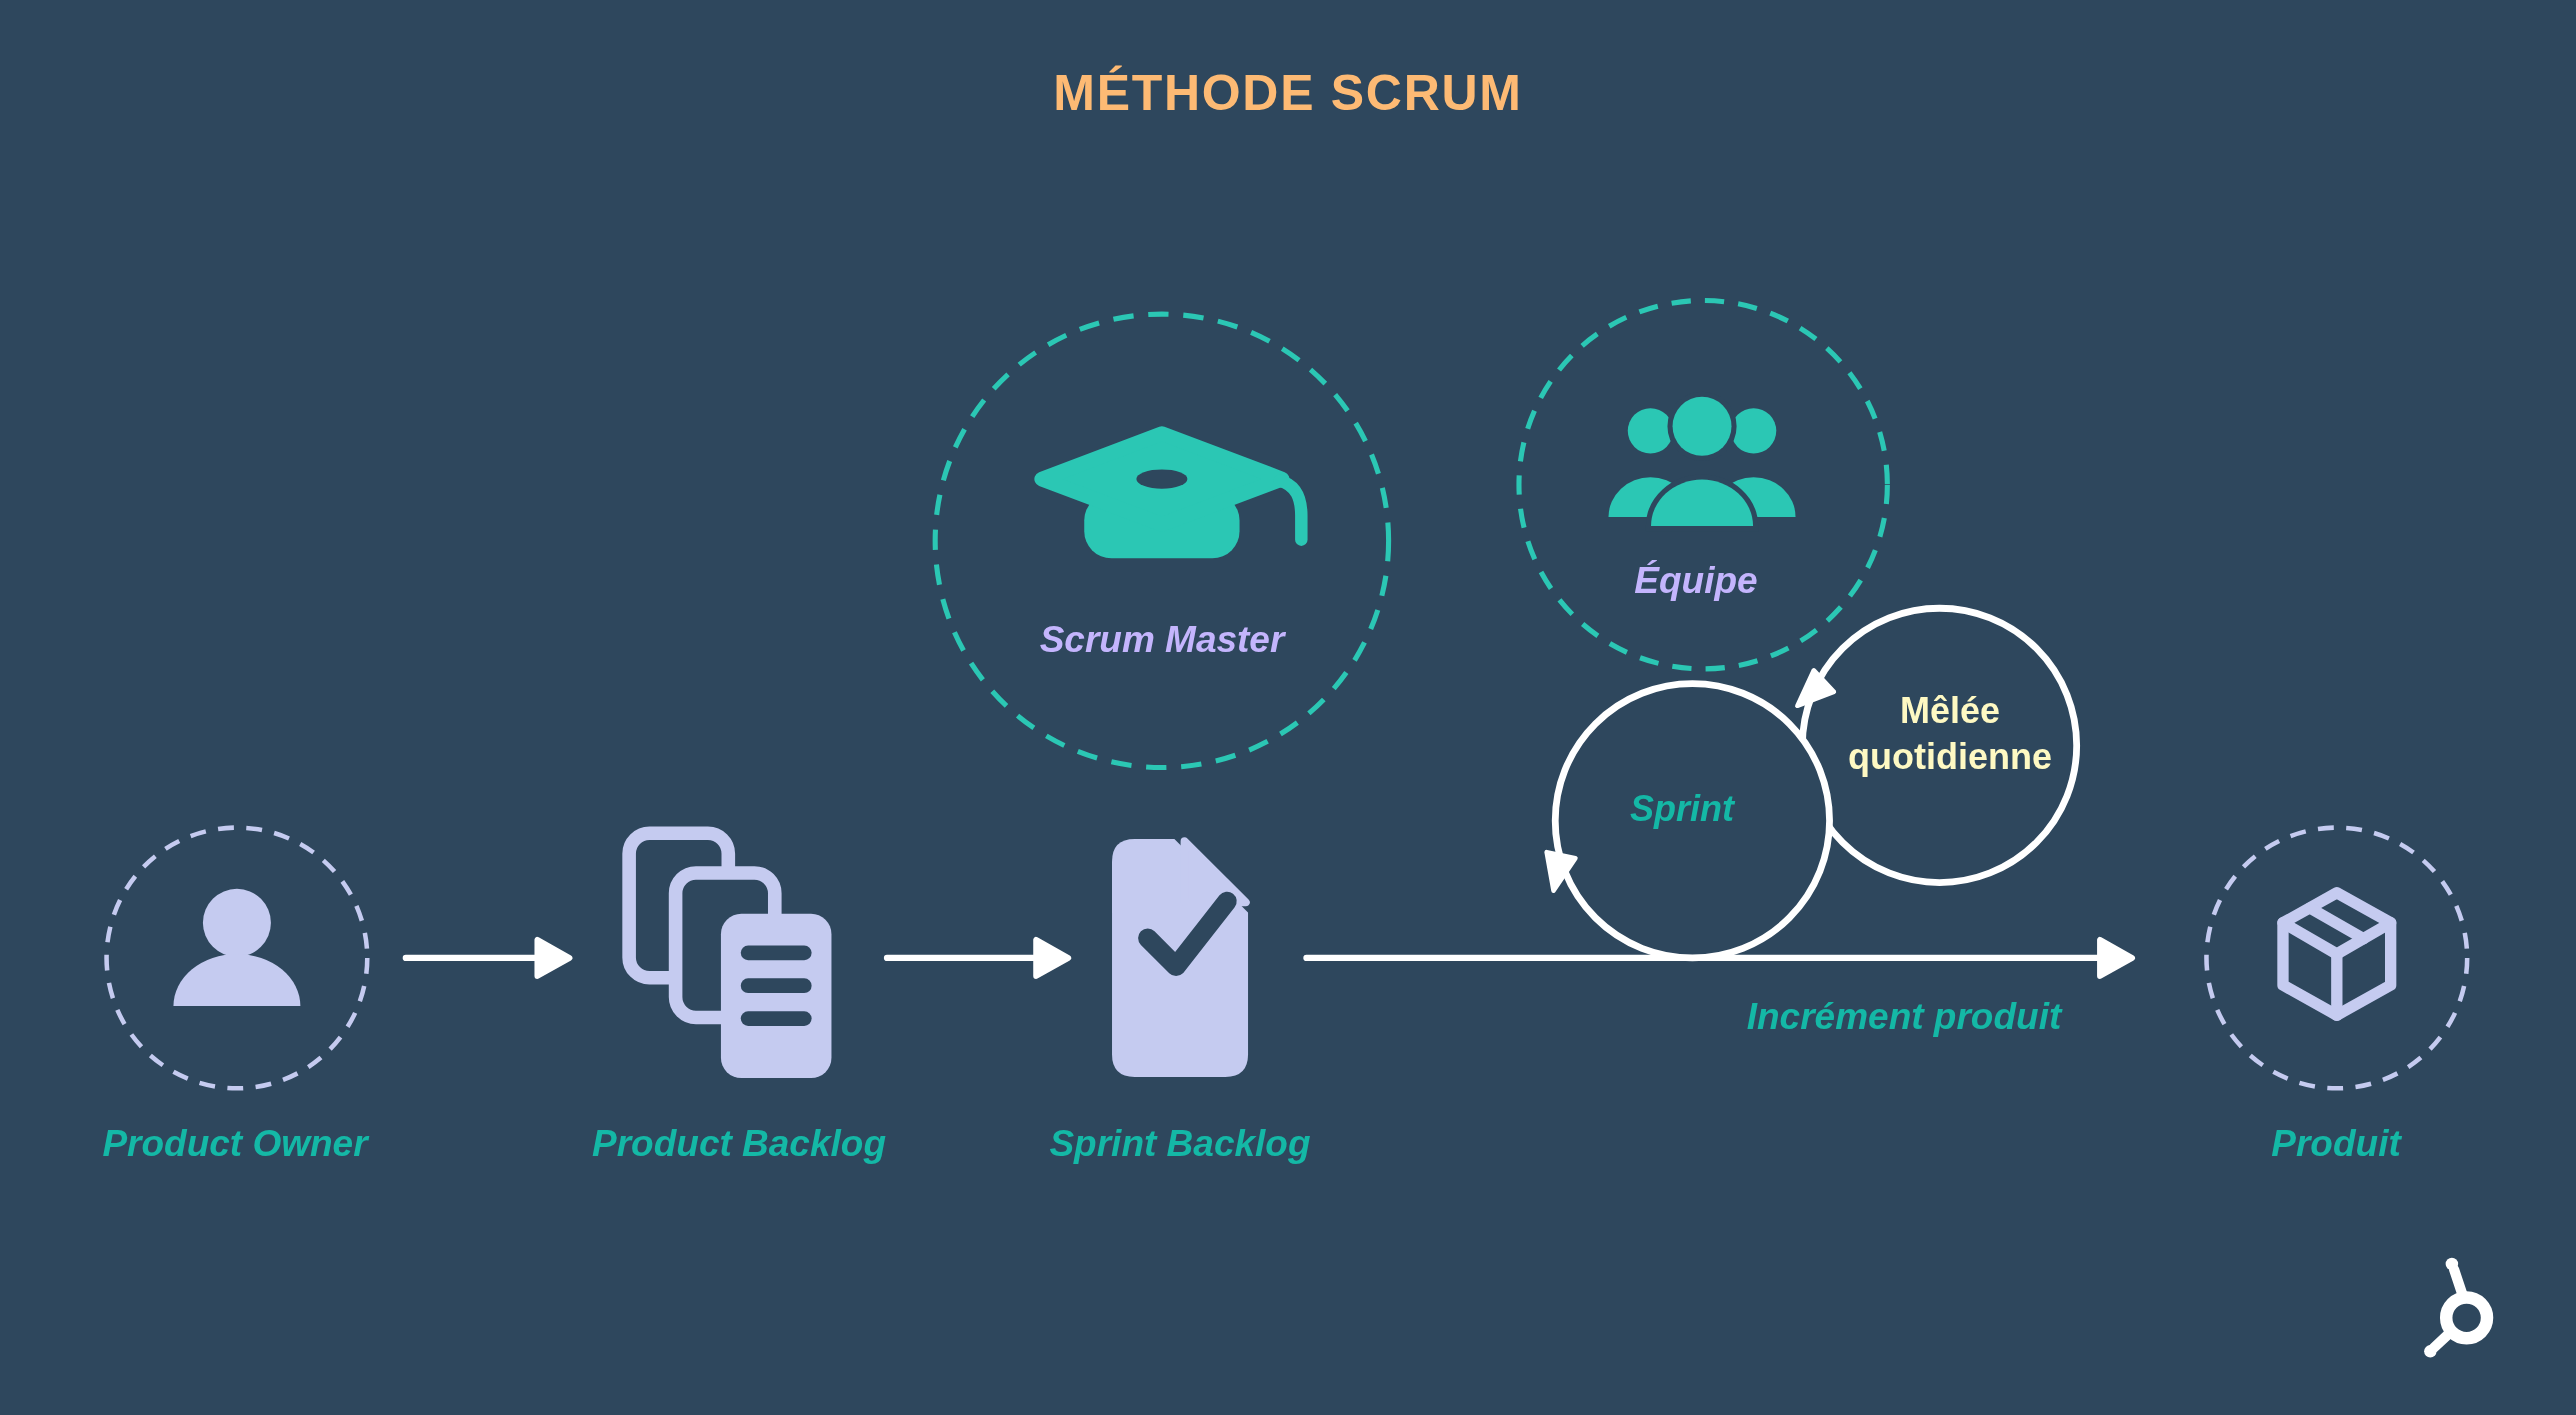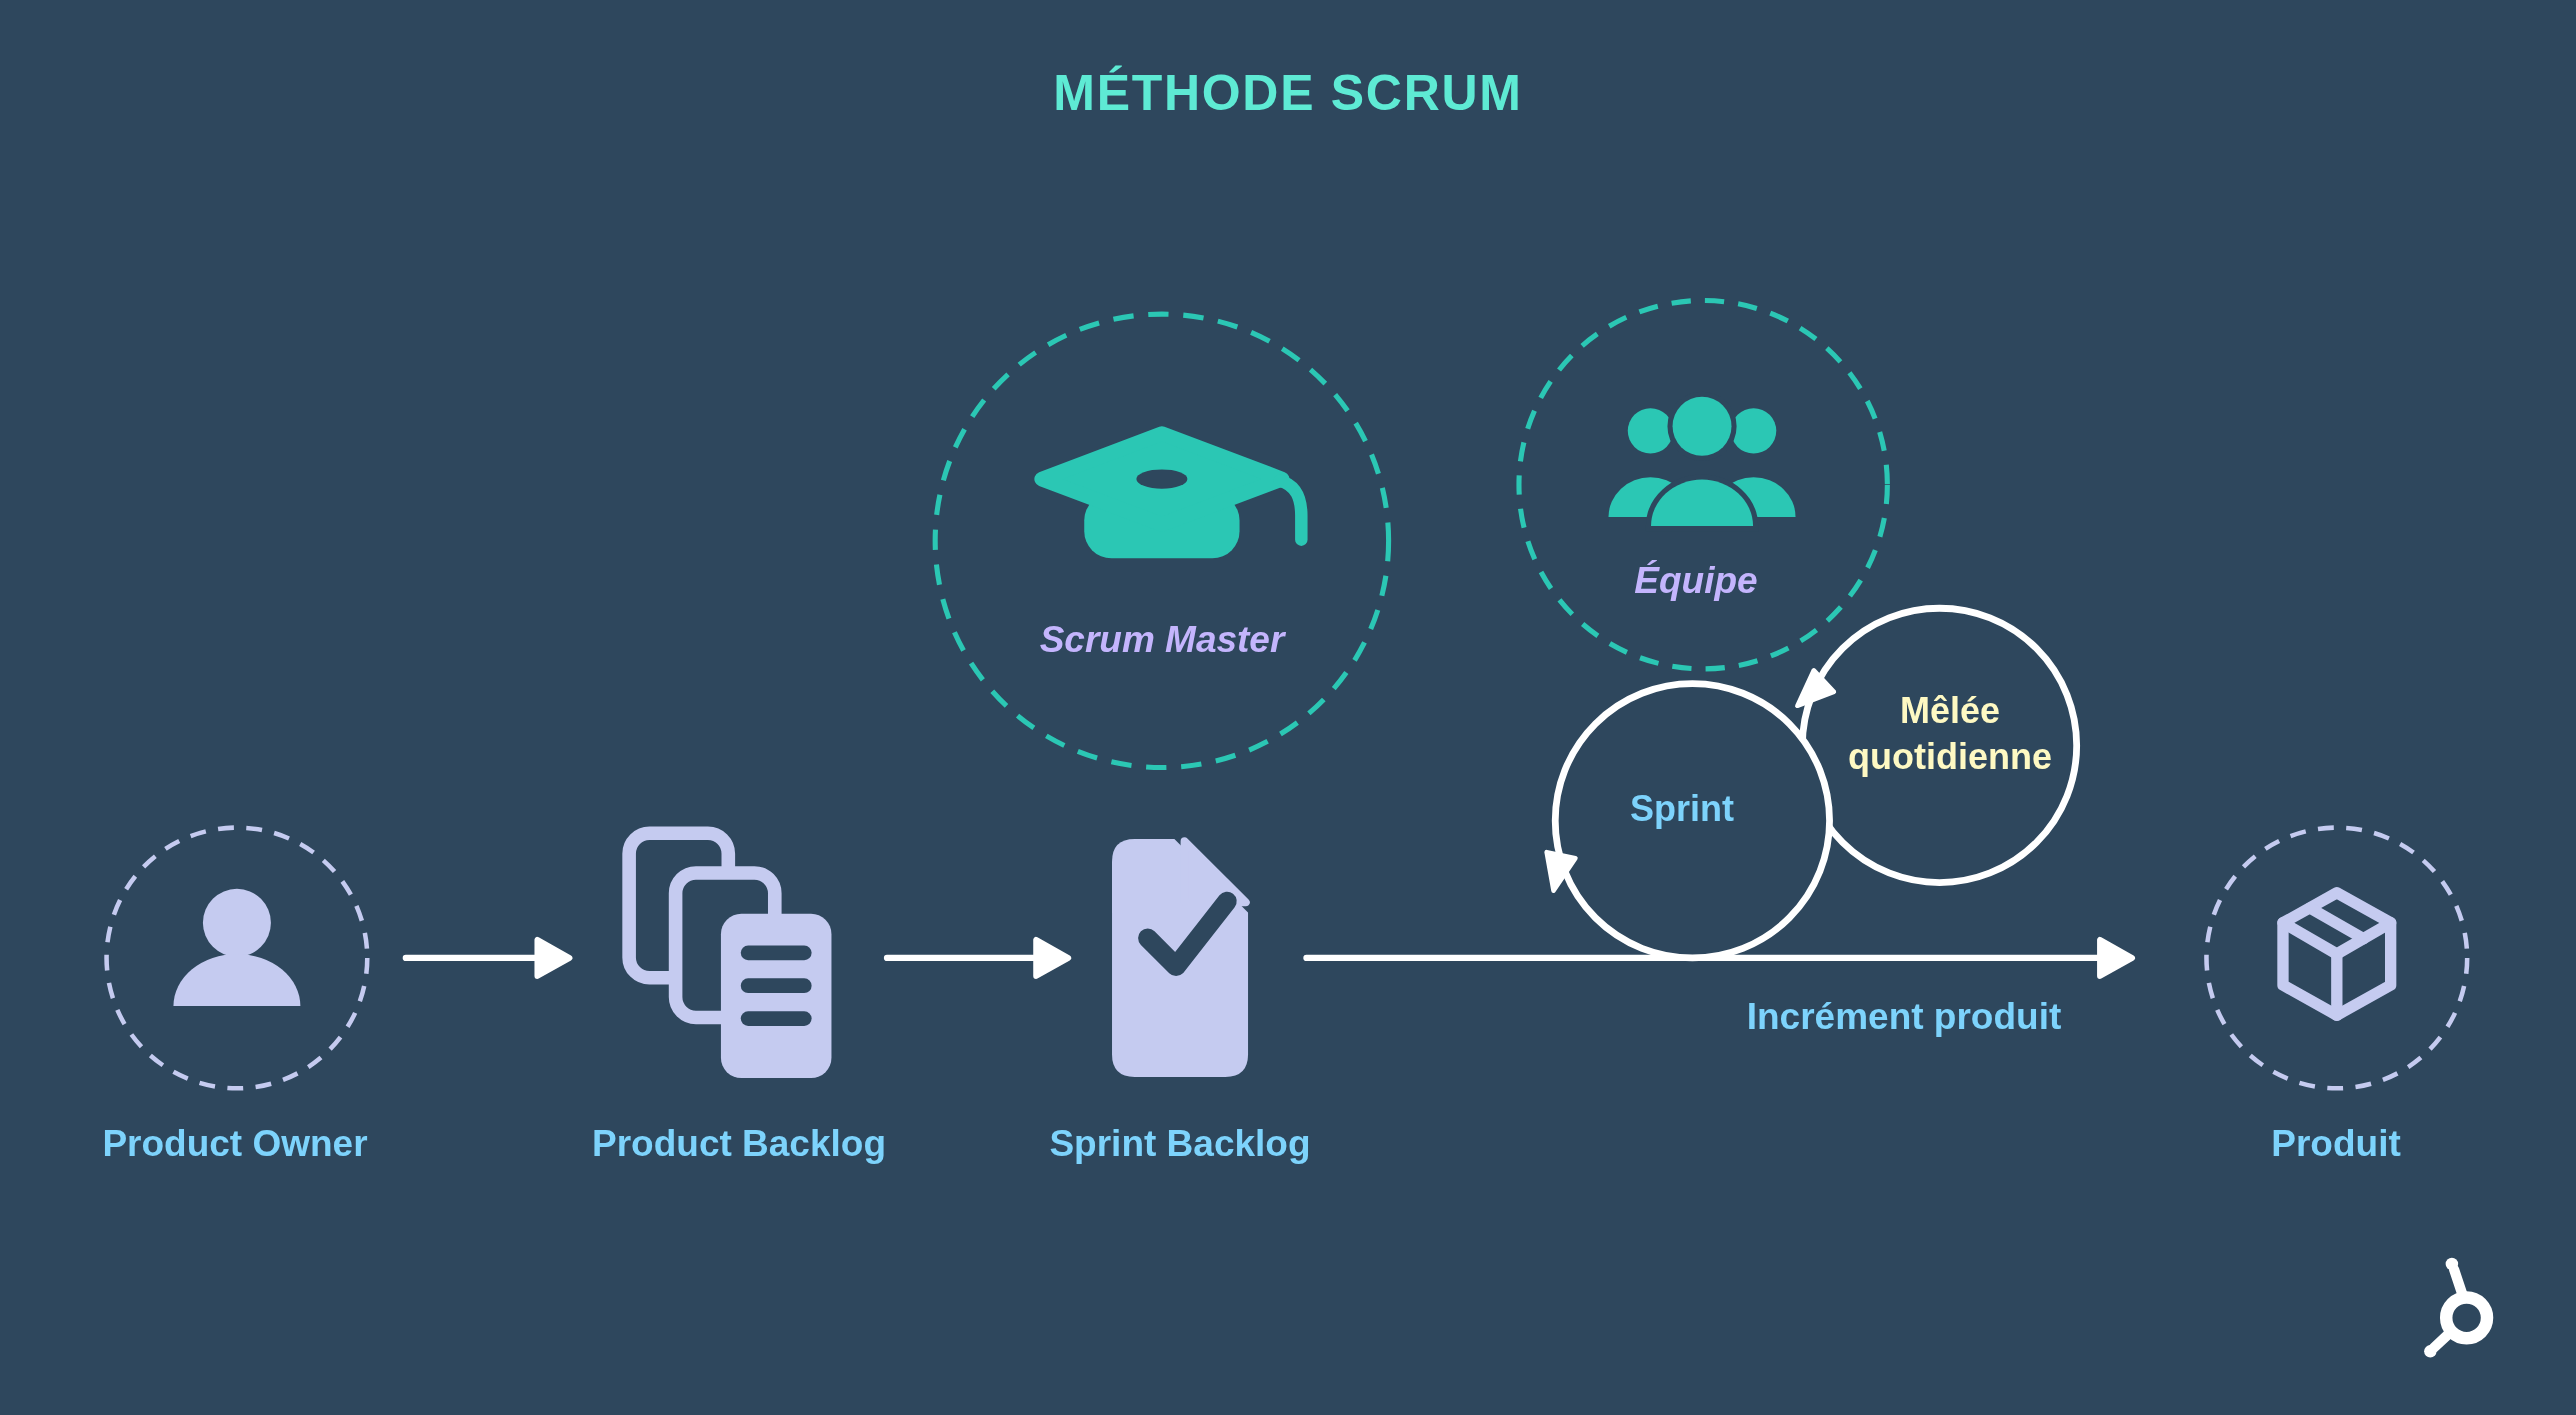--- a/index.html
+++ b/index.html
@@ -17,28 +17,28 @@
     transform:translateX(-50%);
     font-weight:700;
     white-space:nowrap;
     text-align:center;
   }
   .title-block{
     position:absolute;
     left:0;right:0;top:61px;
     z-index:2;
     text-align:center;
-    color:#5eead4;
+    color:#fdba74;
     font-size:50px;
     font-weight:700;
     letter-spacing:1.7px;
     line-height:65px;
   }
   .teal-label{color:#c4b5fd;font-size:37px;font-style:italic;}
-  .lav-label{color:#7dd3fc;font-size:37px;}
+  .lav-label{color:#14b8a6;font-size:37px;font-style:italic;}
   .white-label{color:#fef9c3;font-size:36px;}
   .wrap2{white-space:normal;width:272px;line-height:1.28;}
 </style>
 </head>
 <body>
 
 <div class="canvas">
 
   <svg class="diagram-svg" width="2576" height="1416" viewBox="0 0 4545 2498">
 

